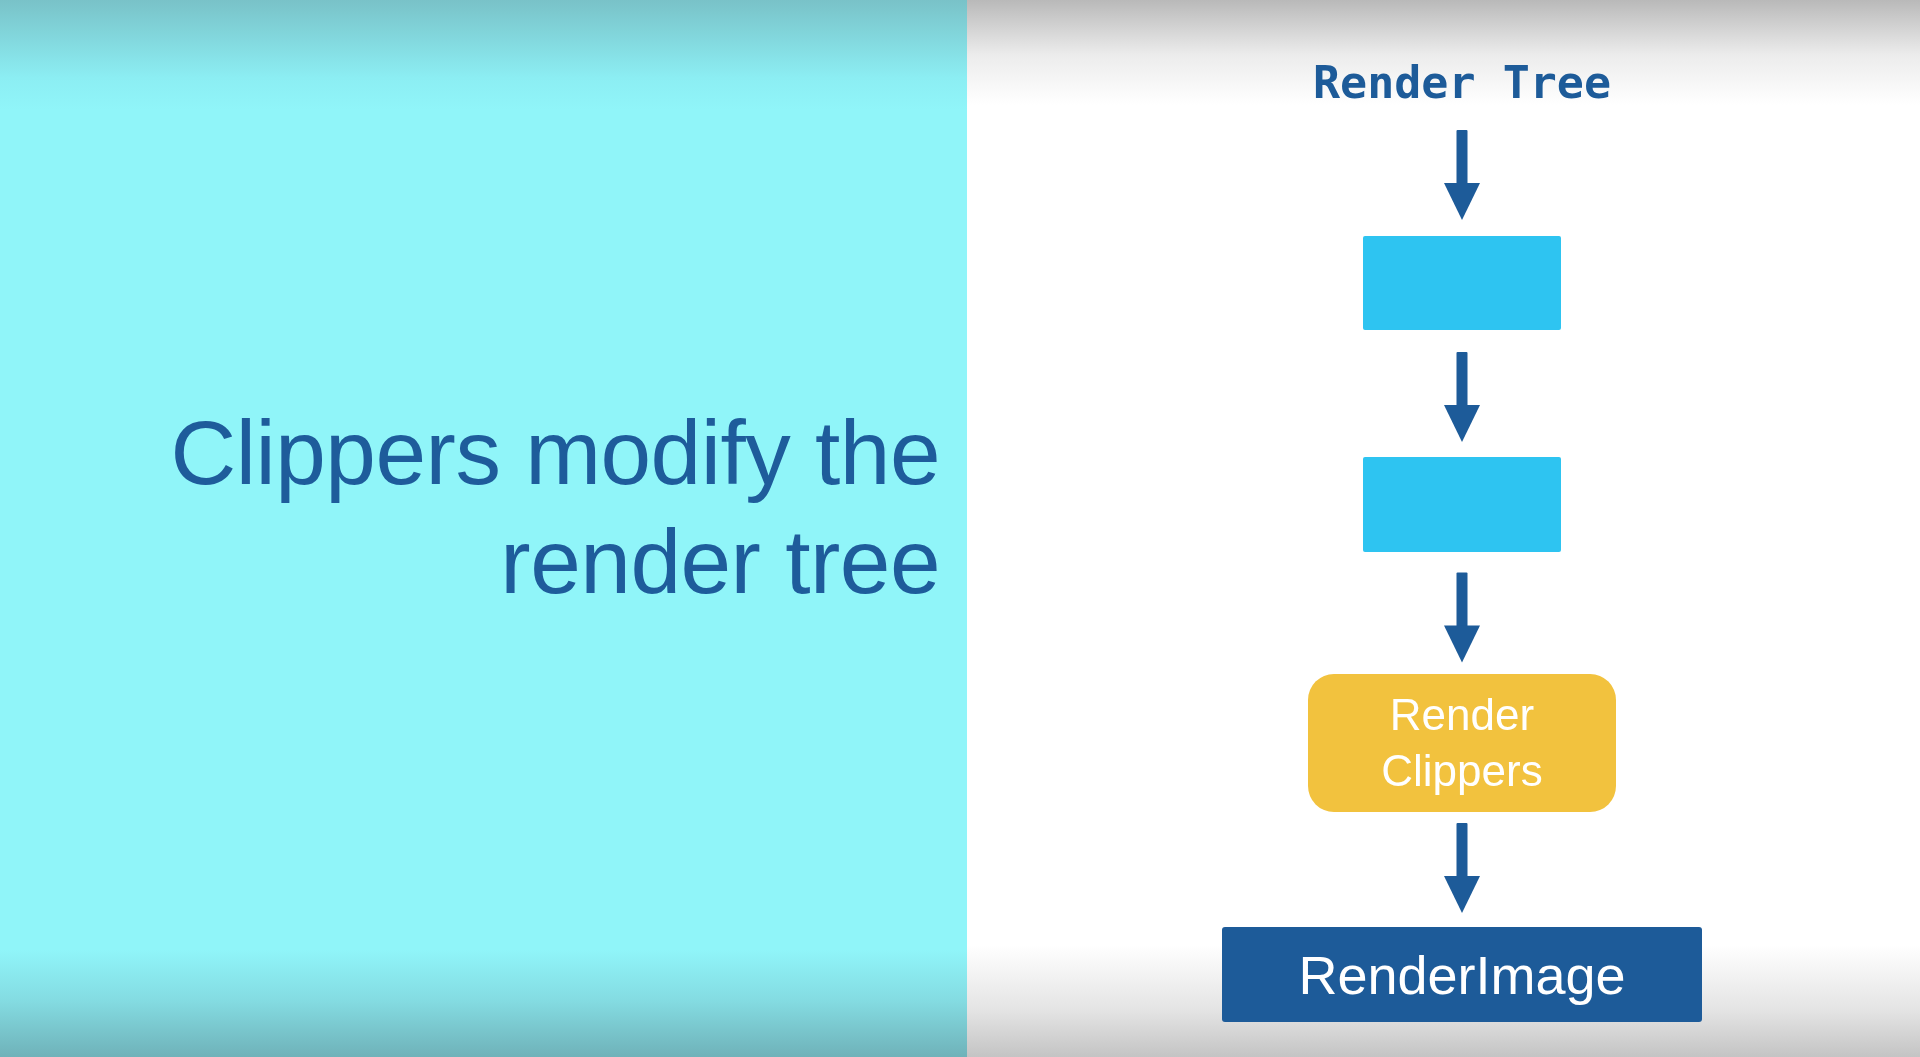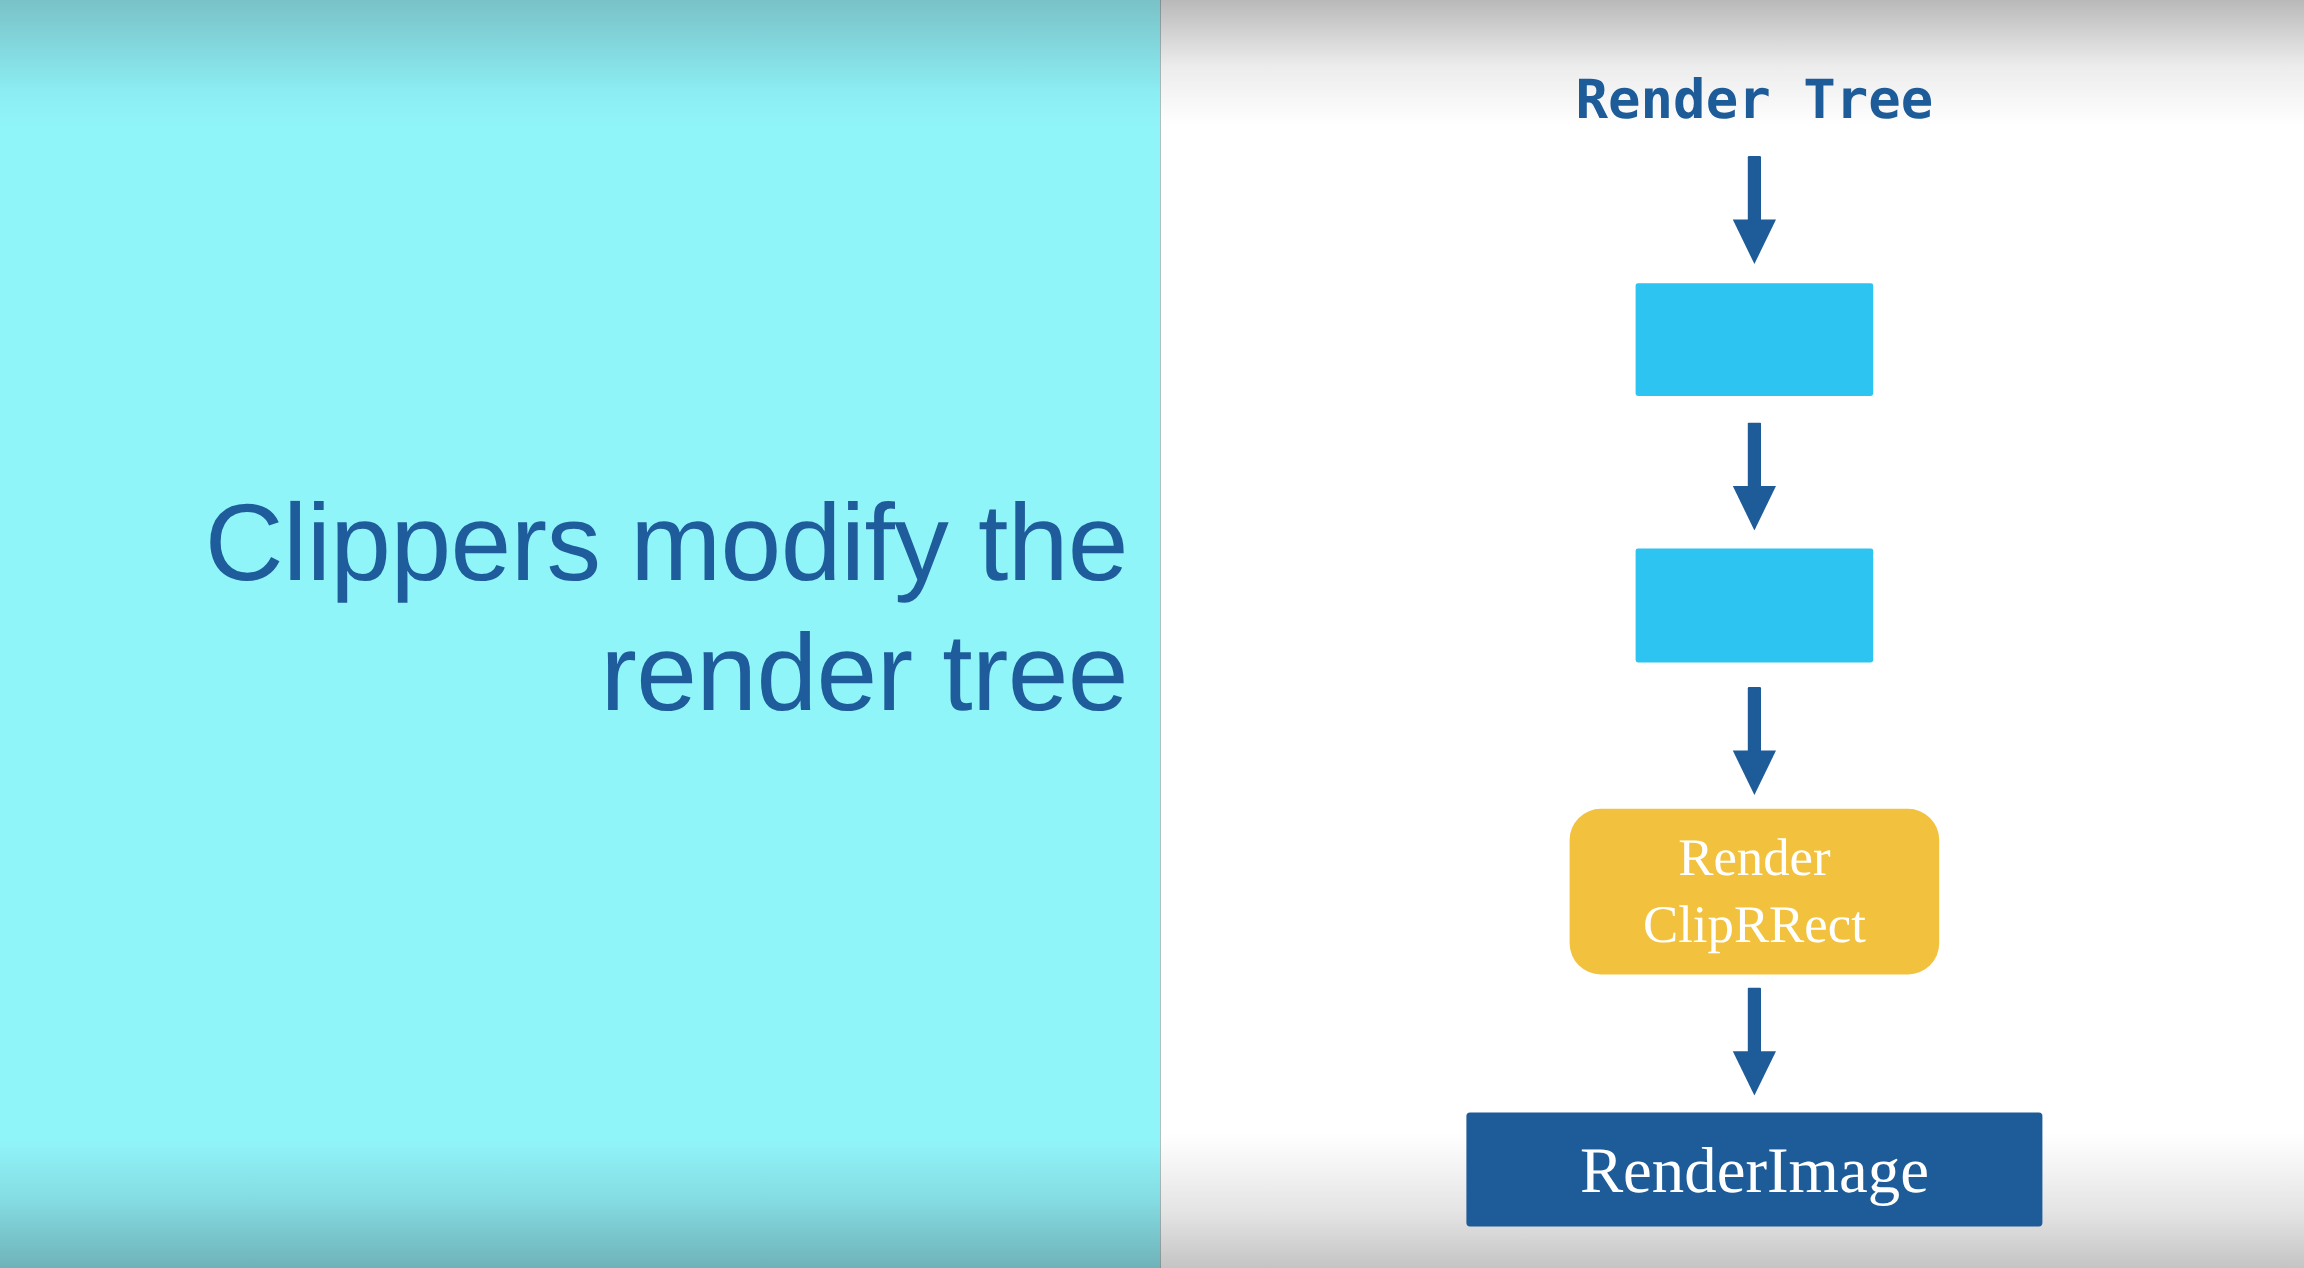--- a/index.html
+++ b/index.html
@@ -83,21 +83,21 @@
   .arrow-3 { top: 572px; }
   .arrow-4 { top: 823px; }
 
   .node {
     box-sizing: border-box;
     display: flex;
     flex-direction: column;
     align-items: center;
     justify-content: center;
     text-align: center;
-    font-family: Liberation Serif, serif;
+    font-family: Liberation Sans, sans-serif;
     color: var(--label-white);
   }
   .node-plain {
     width: 198px; height: 94px;
     background: var(--node-light-blue);
     border-radius: 2px;
   }
   .node-1 { top: 236px; }
   .node-2 { top: 457px; height: 95px; }
   .node-clip {
@@ -149,21 +149,21 @@
 
       <div class="node node-plain node-2"></div>
 
       <svg class="arrow arrow-3" width="40" height="91" viewBox="0 0 40 90">
         <rect x="14.5" y="0" width="11" height="57" rx="1"></rect>
         <polygon points="2,53 38,53 20,90"></polygon>
       </svg>
 
       <div class="node node-clip">
         <span class="line">Render</span>
-        <span class="line">ClipRRect</span>
+        <span class="line">Clippers</span>
       </div>
 
       <svg class="arrow arrow-4" width="40" height="90" viewBox="0 0 40 90">
         <rect x="14.5" y="0" width="11" height="57" rx="1"></rect>
         <polygon points="2,53 38,53 20,90"></polygon>
       </svg>
 
       <div class="node node-image">
         <span class="line">RenderImage</span>
       </div>

